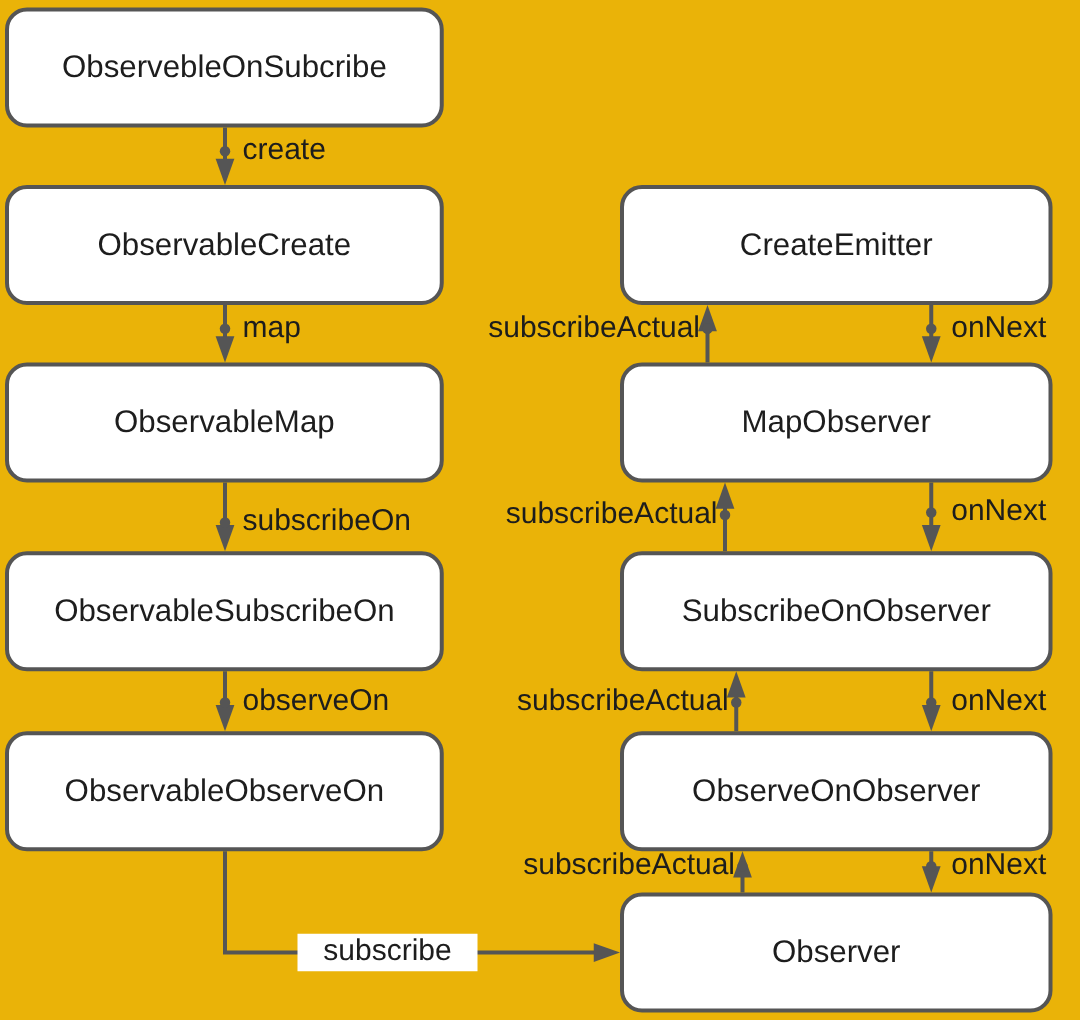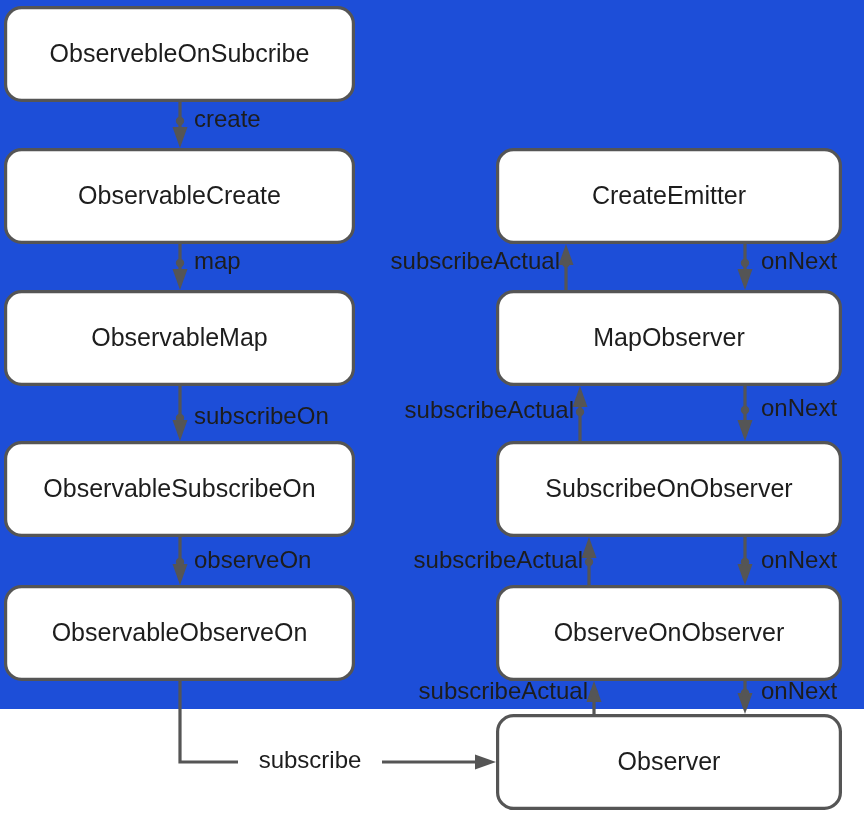--- a/index.html
+++ b/index.html
@@ -9,22 +9,22 @@
   }
   body {
     width: 864px;
     height: 816px;
     overflow: hidden;
     font-family: "Liberation Sans", sans-serif;
   }
   #diagram-root {
     position: relative;
     width: 864px;
-    height: 709px;
-    background: #1d4ed8;
+    height: 816px;
+    background: #eab308;
   }
   svg#diagram-svg {
     display: block;
     width: 864px;
     height: 816px;
   }
   .node-box {
     fill: #ffffff;
     stroke: #555555;
     stroke-width: 3.2;

